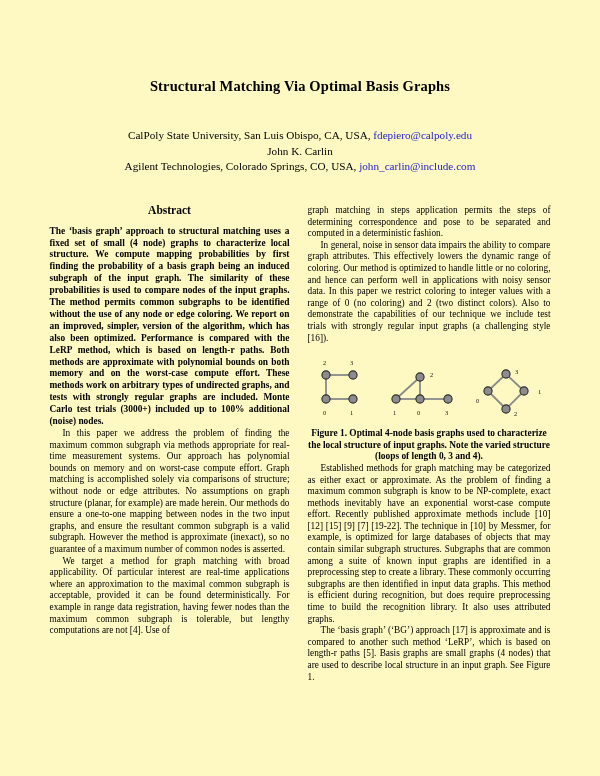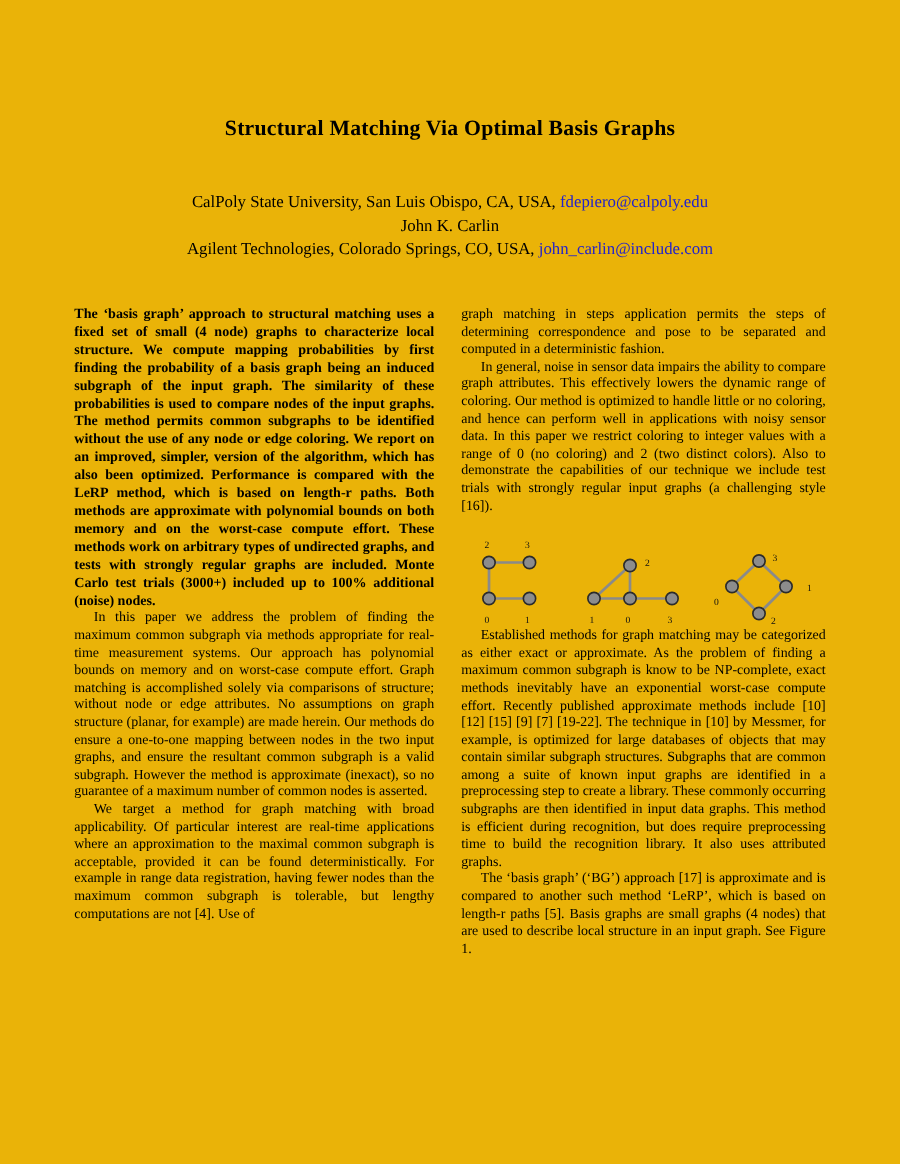--- a/index.html
+++ b/index.html
@@ -11,21 +11,21 @@
     width: 600px;
     height: 776px;
     font-family: "Liberation Serif", "DejaVu Serif", serif;
     color: #000000;
     overflow: hidden;
   }
   .page {
     position: relative;
     width: 600px;
     height: 776px;
-    background: #eab308;
+    background: #fef9c3;
     padding: 0;
     box-sizing: border-box;
   }
 
   
   .header {
     padding-top: 78px;
     text-align: center;
   }
   .paper-title {
@@ -123,20 +123,21 @@
     <div class="authors">
       <div class="author-line"><span>CalPoly State University, San Luis Obispo, CA, USA, </span><span class="email">fdepiero@calpoly.edu</span></div>
       <div class="author-line">John K. Carlin</div>
       <div class="author-line"><span>Agilent Technologies, Colorado Springs, CO, USA, </span><span class="email">john_carlin@include.com</span></div>
     </div>
   </div>
 
   <div class="columns">
 
     <div class="col col-left">
+      <div class="abstract-heading">Abstract</div>
       <p class="abstract-body">The ‘basis graph’ approach to structural matching uses a fixed set of small (4 node) graphs to characterize local structure. We compute mapping probabilities by first finding the probability of a basis graph being an induced subgraph of the input graph. The similarity of these probabilities is used to compare nodes of the input graphs. The method permits common subgraphs to be identified without the use of any node or edge coloring. We report on an improved, simpler, version of the algorithm, which has also been optimized. Performance is compared with the LeRP method, which is based on length-r paths. Both methods are approximate with polynomial bounds on both memory and on the worst-case compute effort. These methods work on arbitrary types of undirected graphs, and tests with strongly regular graphs are included. Monte Carlo test trials (3000+) included up to 100% additional (noise) nodes.</p>
 
 
       <p class="body">In this paper we address the problem of finding the maximum common subgraph via methods appropriate for real-time measurement systems. Our approach has polynomial bounds on memory and on worst-case compute effort. Graph matching is accomplished solely via comparisons of structure; without node or edge attributes. No assumptions on graph structure (planar, for example) are made herein. Our methods do ensure a one-to-one mapping between nodes in the two input graphs, and ensure the resultant common subgraph is a valid subgraph. However the method is approximate (inexact), so no guarantee of a maximum number of common nodes is asserted.</p>
       <p class="body">We target a method for graph matching with broad applicability. Of particular interest are real-time applications where an approximation to the maximal common subgraph is acceptable, provided it can be found deterministically. For example in range data registration, having fewer nodes than the maximum common subgraph is tolerable, but lengthy computations are not [4]. Use of</p>
     </div>
 
     <div class="col col-right">
       <p class="body noindent">graph matching in steps application permits the steps of determining correspondence and pose to be separated and computed in a deterministic fashion.</p>
       <p class="body">In general, noise in sensor data impairs the ability to compare graph attributes. This effectively lowers the dynamic range of coloring. Our method is optimized to handle little or no coloring, and hence can perform well in applications with noisy sensor data. In this paper we restrict coloring to integer values with a range of 0 (no coloring) and 2 (two distinct colors). Also to demonstrate the capabilities of our technique we include test trials with strongly regular input graphs (a challenging style [16]).</p>
@@ -178,20 +179,21 @@
               <circle cx="198" cy="17" r="4.1" fill="#8c8c8c" stroke="#2b2b2b" stroke-width="1.1"></circle>
               <text x="207" y="17" class="fig-num-label">3</text>
               <circle cx="180" cy="34" r="4.1" fill="#8c8c8c" stroke="#2b2b2b" stroke-width="1.1"></circle>
               <text x="168" y="46" class="fig-num-label">0</text>
               <circle cx="216" cy="34" r="4.1" fill="#8c8c8c" stroke="#2b2b2b" stroke-width="1.1"></circle>
               <text x="230" y="37" class="fig-num-label">1</text>
               <circle cx="198" cy="52" r="4.1" fill="#8c8c8c" stroke="#2b2b2b" stroke-width="1.1"></circle>
               <text x="206" y="59" class="fig-num-label">2</text>
             </g>
           </svg>
+        <div class="figure-caption">Figure 1. Optimal 4-node basis graphs used to characterize the local structure of input graphs. Note the varied structure (loops of length 0, 3 and 4).</div>
       </div>
 
       <p class="body">Established methods for graph matching may be categorized as either exact or approximate. As the problem of finding a maximum common subgraph is know to be NP-complete, exact methods inevitably have an exponential worst-case compute effort. Recently published approximate methods include [10] [12] [15] [9] [7] [19-22]. The technique in [10] by Messmer, for example, is optimized for large databases of objects that may contain similar subgraph structures. Subgraphs that are common among a suite of known input graphs are identified in a preprocessing step to create a library. These commonly occurring subgraphs are then identified in input data graphs. This method is efficient during recognition, but does require preprocessing time to build the recognition library. It also uses attributed graphs.</p>
       <p class="body">The ‘basis graph’ (‘BG’) approach [17] is approximate and is compared to another such method ‘LeRP’, which is based on length-r paths [5]. Basis graphs are small graphs (4 nodes) that are used to describe local structure in an input graph. See Figure 1.</p>
     </div>
 
   </div>
 </div>
 
 </body></html>

